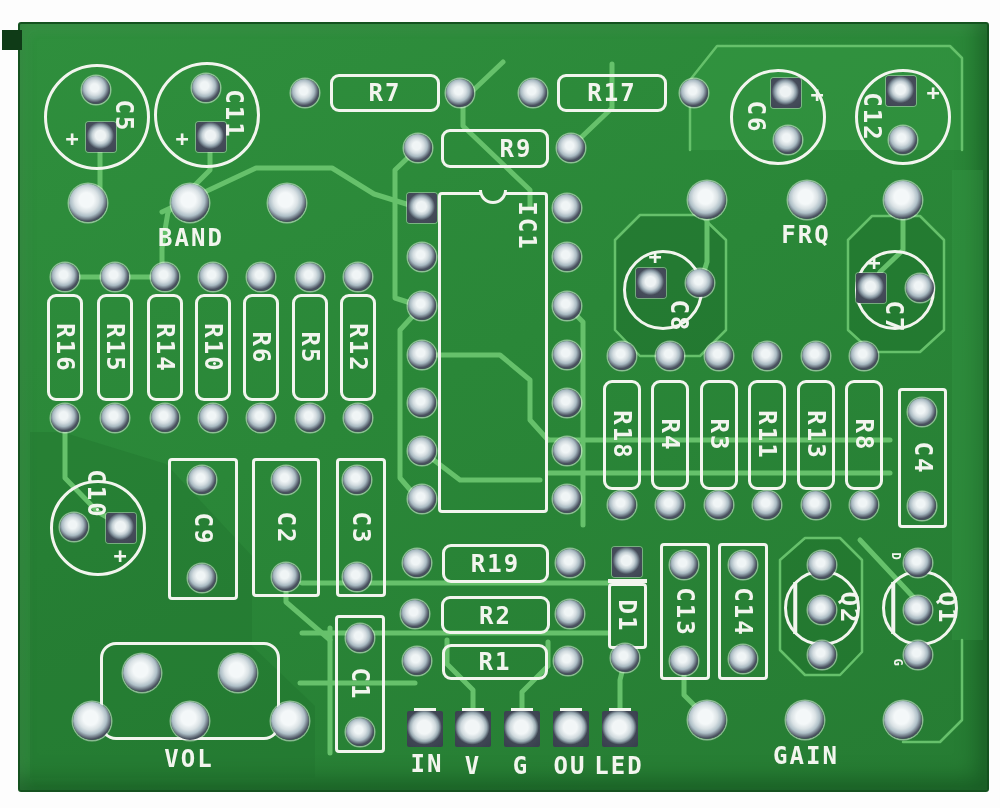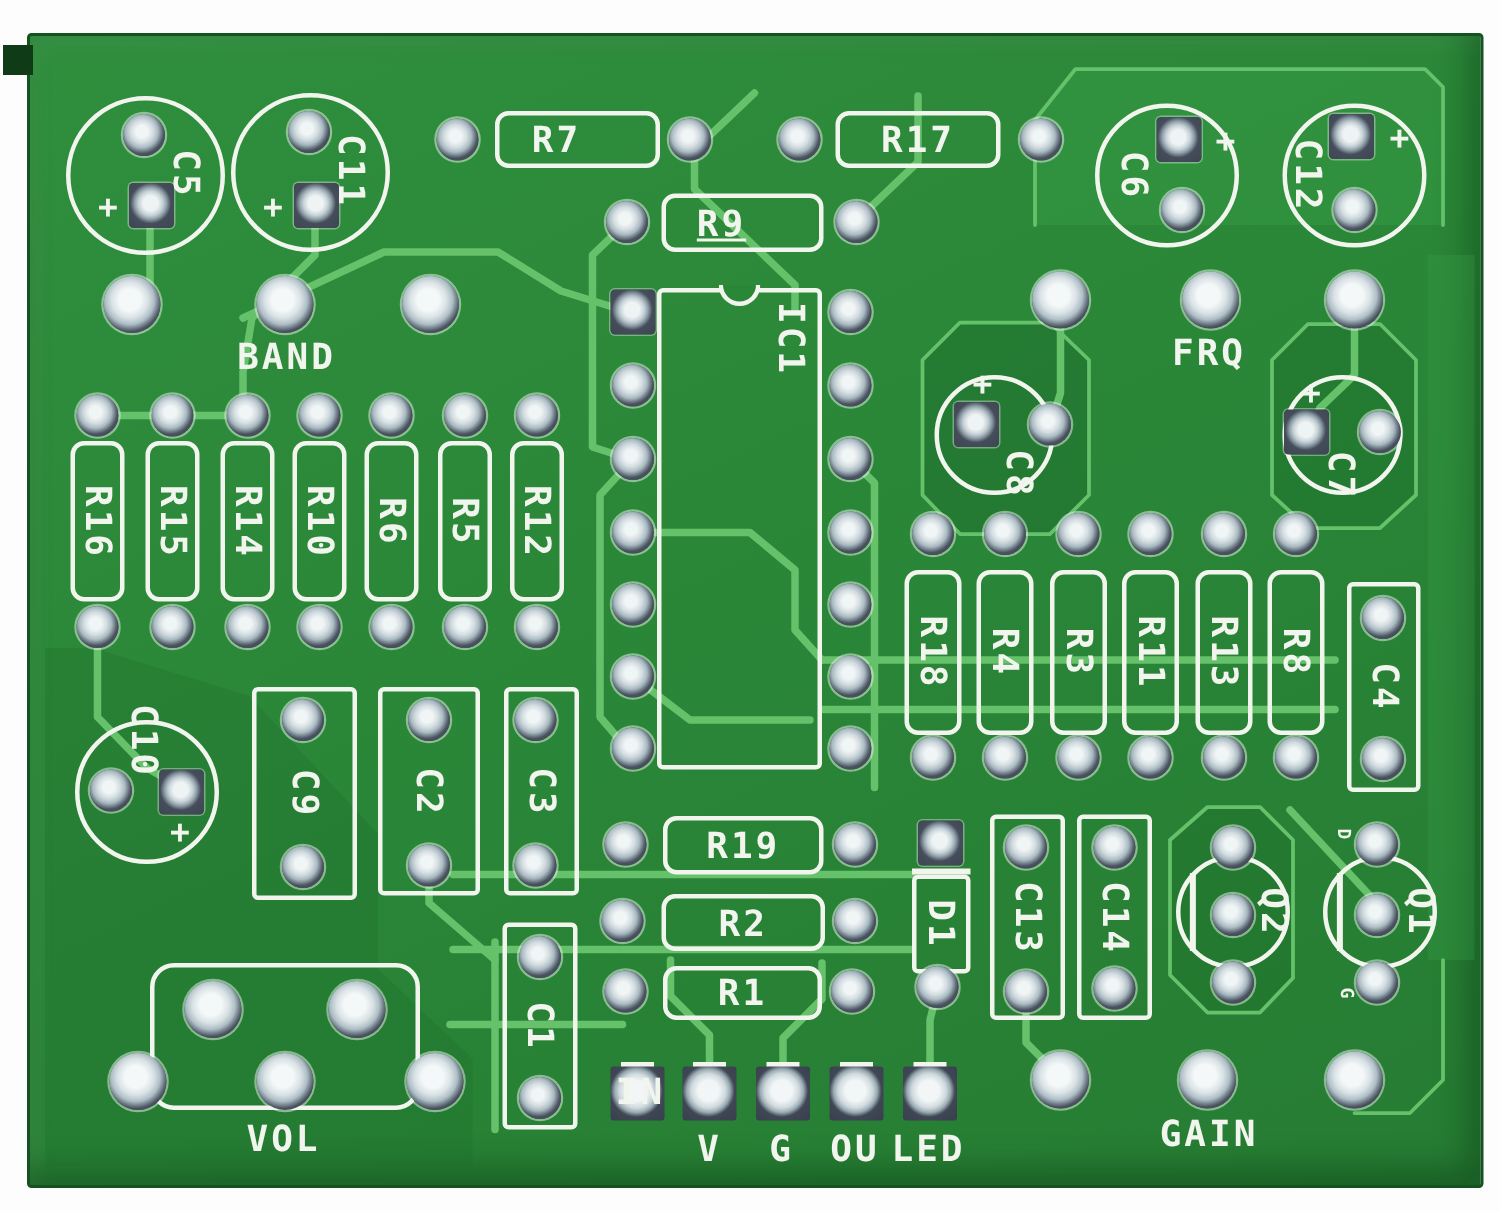--- a/index.html
+++ b/index.html
@@ -189,29 +189,29 @@
     <div class="abs pad-s c" style="left: 816px; top: 356px;"></div>
     <div class="abs pad-s c" style="left: 816px; top: 505px;"></div>
     <div class="abs silk-text rot" style="left: 816px; top: 435px;">R13</div>
     <div class="abs silk-box" style="left: 845px; top: 380px; width: 38px; height: 110px;"></div>
     <div class="abs pad-s c" style="left: 864px; top: 356px;"></div>
     <div class="abs pad-s c" style="left: 864px; top: 505px;"></div>
     <div class="abs silk-text rot" style="left: 864px; top: 435px;">R8</div>
     <div class="abs silk-box" style="left: 330px; top: 74px; width: 110px; height: 38px;"></div>
     <div class="abs pad-s c" style="left: 305px; top: 93px;"></div>
     <div class="abs pad-s c" style="left: 460px; top: 93px;"></div>
-    <div class="abs silk-text c" style="left: 371px; top: 93px;">R7</div>
+    <div class="abs silk-text c" style="left: 385px; top: 93px;">R7</div>
     <div class="abs silk-box" style="left: 557px; top: 74px; width: 110px; height: 38px;"></div>
     <div class="abs pad-s c" style="left: 533px; top: 93px;"></div>
     <div class="abs pad-s c" style="left: 694px; top: 93px;"></div>
     <div class="abs silk-text c" style="left: 612px; top: 93px;">R17</div>
     <div class="abs silk-box" style="left: 441px; top: 129px; width: 108px; height: 39px;"></div>
     <div class="abs pad-s c" style="left: 418px; top: 148px;"></div>
     <div class="abs pad-s c" style="left: 571px; top: 148px;"></div>
-    <div class="abs silk-text c" style="left: 481px; top: 148.5px; text-decoration: underline;">R9</div>
+    <div class="abs silk-text c" style="left: 516px; top: 148.5px;">R9</div>
     <div class="abs silk-box" style="left: 442px; top: 544px; width: 107px; height: 39px;"></div>
     <div class="abs pad-s c" style="left: 417px; top: 563px;"></div>
     <div class="abs pad-s c" style="left: 570px; top: 563px;"></div>
     <div class="abs silk-text c" style="left: 495.5px; top: 563.5px;">R19</div>
     <div class="abs silk-box" style="left: 441px; top: 596px; width: 109px; height: 38px;"></div>
     <div class="abs pad-s c" style="left: 415px; top: 614px;"></div>
     <div class="abs pad-s c" style="left: 570px; top: 614px;"></div>
     <div class="abs silk-text c" style="left: 495.5px; top: 616px;">R2</div>
     <div class="abs silk-box" style="left: 442px; top: 644px; width: 106px; height: 36px;"></div>
     <div class="abs pad-s c" style="left: 417px; top: 661px;"></div>
@@ -275,18 +275,18 @@
     <div class="abs silk-line" style="left: 414px; top: 708px; width: 22px; height: 3.5px;"></div>
     <div class="abs pad-conn c" style="left: 425px; top: 729px;"></div>
     <div class="abs silk-line" style="left: 462px; top: 708px; width: 22px; height: 3.5px;"></div>
     <div class="abs pad-conn c" style="left: 473px; top: 729px;"></div>
     <div class="abs silk-line" style="left: 511px; top: 708px; width: 22px; height: 3.5px;"></div>
     <div class="abs pad-conn c" style="left: 522px; top: 729px;"></div>
     <div class="abs silk-line" style="left: 560px; top: 708px; width: 22px; height: 3.5px;"></div>
     <div class="abs pad-conn c" style="left: 571px; top: 729px;"></div>
     <div class="abs silk-line" style="left: 609px; top: 708px; width: 22px; height: 3.5px;"></div>
     <div class="abs pad-conn c" style="left: 620px; top: 729px;"></div>
-    <div class="abs silk-text c" style="left: 427px; top: 728px;">IN</div>
+    <div class="abs silk-text c" style="left: 427px; top: 764px;">IN</div>
     <div class="abs silk-text c" style="left: 473px; top: 766px;">V</div>
     <div class="abs silk-text c" style="left: 521px; top: 766px;">G</div>
     <div class="abs silk-text c" style="left: 570px; top: 766px;">OU</div>
     <div class="abs silk-text c" style="left: 619px; top: 766px;">LED</div>
   </div>
 
 </body></html>

